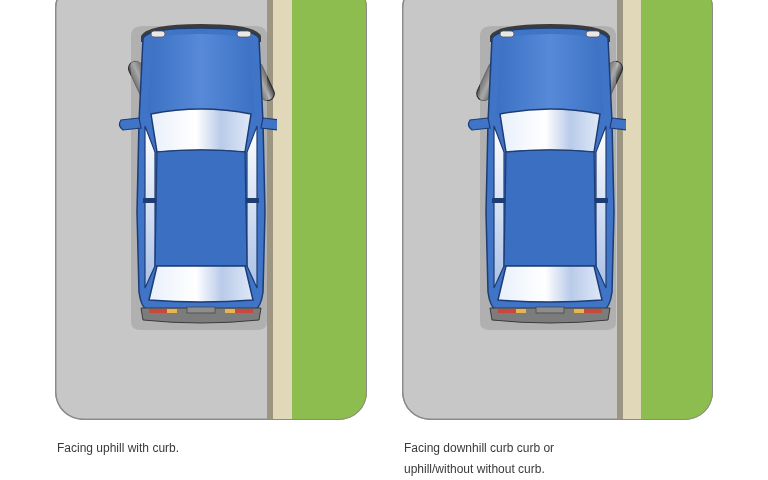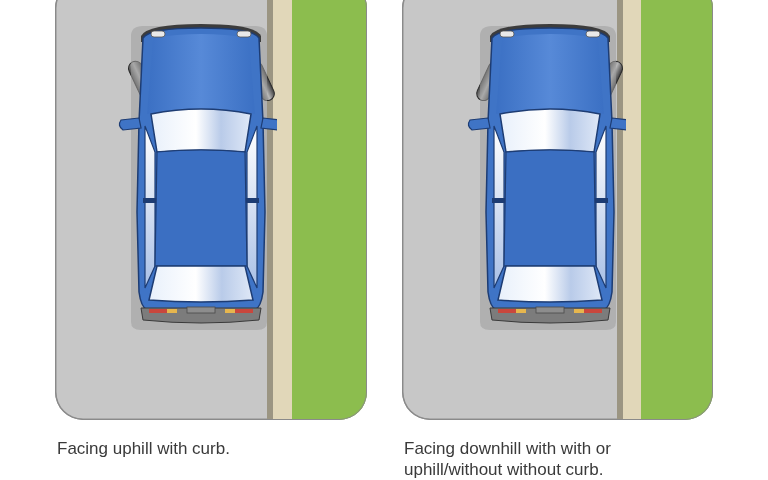--- a/index.html
+++ b/index.html
@@ -3,21 +3,21 @@
 <meta charset="utf-8">
 <style>
   html, body { margin:0; padding:0; background:#ffffff; }
   body { width:768px; height:480px; position:relative; overflow:hidden; font-family:"Liberation Sans", sans-serif; }
   .panel { position:absolute; top:-20px; height:440px; border-radius:28px; overflow:hidden; background:#c7c7c7; box-shadow: inset 0 0 0 1.5px #8f8f8f; }
   .panel .curb-edge { position:absolute; top:0; bottom:0; background:#9b9582; }
   .panel .curb { position:absolute; top:0; bottom:0; background:#e1d7b9; }
   .panel .grass { position:absolute; top:0; bottom:0; right:0; background:#8cbd4e; }
   .panel .outline { position:absolute; inset:0; border-radius:28px; border:1.5px solid #8a8a8a; pointer-events:none; }
   .car { position:absolute; }
-  .caption { position:absolute; font-size:17px; color:#3a3a3a; line-height:21px; }
+  .caption { position:absolute; font-size:12px; color:#3a3a3a; line-height:21px; }
 </style>
 </head>
 <body>
 
 <svg width="0" height="0" style="position:absolute">
   <defs>
     <linearGradient id="glass" x1="0" y1="0" x2="1" y2="0">
       <stop offset="0" stop-color="#e8f0fb"></stop>
       <stop offset="0.45" stop-color="#ffffff"></stop>
       <stop offset="0.7" stop-color="#b9cbe9"></stop>
@@ -105,15 +105,15 @@
       </g>
     <use href="#car-body"></use>
   </svg>
   <div class="outline"></div>
 </div>
 
 <div class="caption" style="left:57px; top:438px;">
   <div>Facing uphill with curb.</div>
 </div>
 <div class="caption" style="left:404px; top:438px;">
-  <div>Facing downhill with with or</div>
+  <div>Facing downhill curb curb or</div>
   <div>uphill/without without curb.</div>
 </div>
 
 </body></html>

